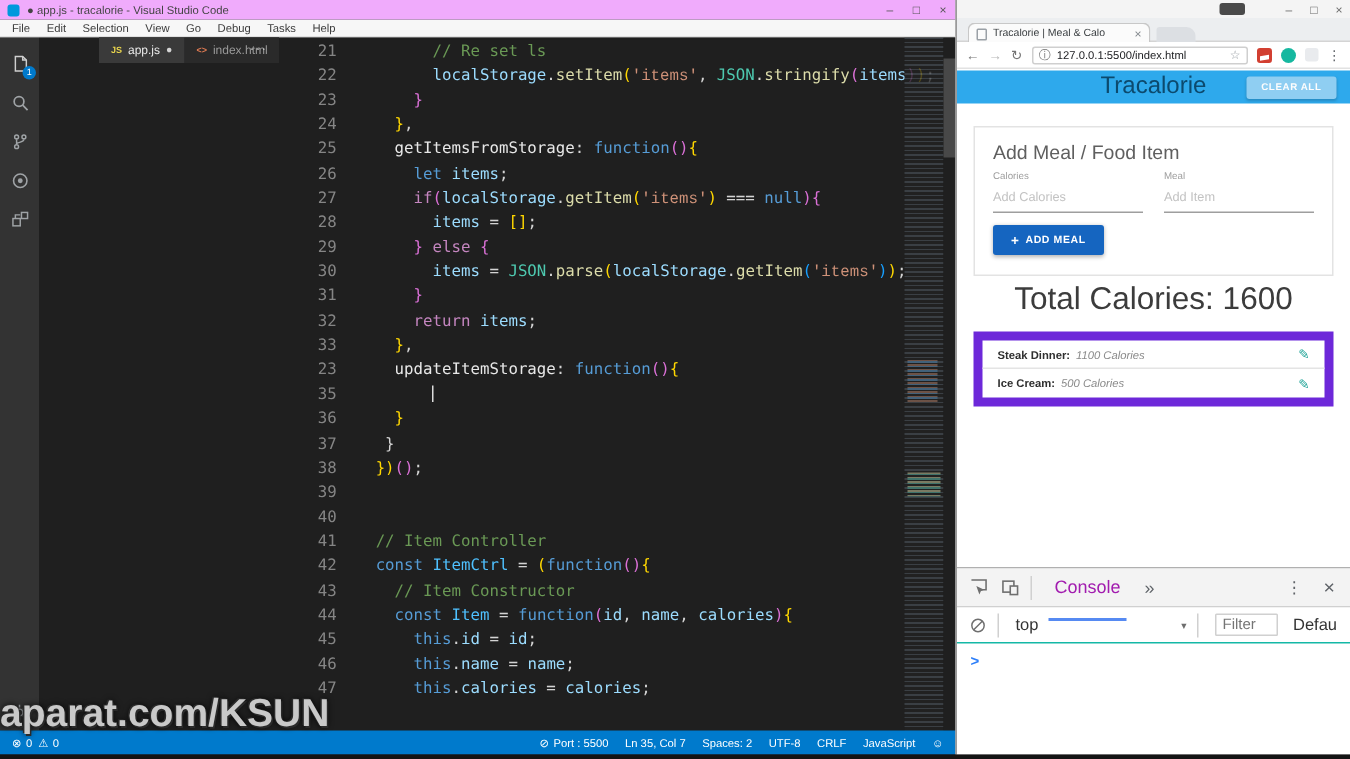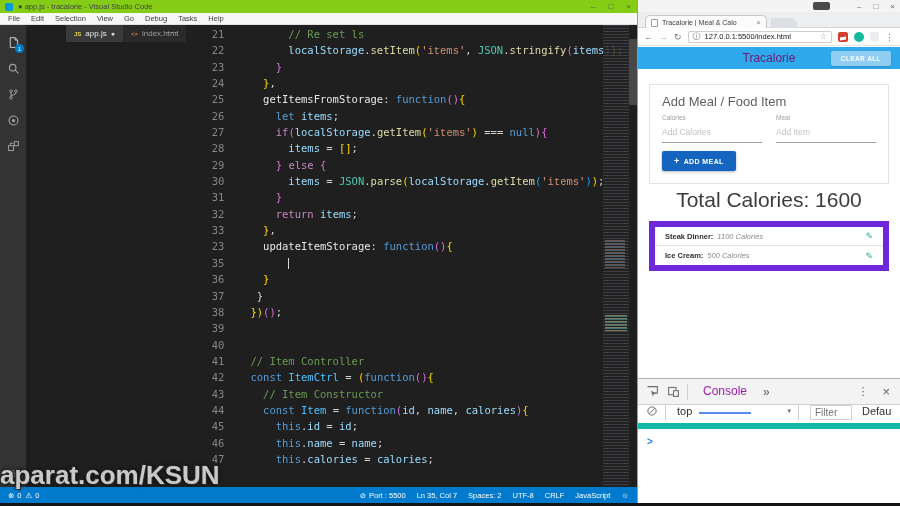--- a/index.html
+++ b/index.html
@@ -2,21 +2,21 @@
 <html style="--vs-status: #007acc; --navbar-blue: #2ea9ec; --clearall-blue: #8fcef2; --addmeal-blue: #1565c0; --teal-edit: #26a69a; --console-accent: #568af2;"><head>
 <meta charset="utf-8">
 <style>
   * { margin:0; padding:0; box-sizing:border-box; }
   html,body { width:900px; height:506px; overflow:hidden; background:#111;
     font-family:"Liberation Sans", sans-serif; }
   .frame { position:relative; width:900px; height:506px; background:#1a1a1a; }
 
   
   .vscode { position:absolute; left:0; top:0; width:637px; height:503px; background:#1f1f1f; }
-  .vs-titlebar { position:relative; height:13px; background:#84cc16; display:flex; align-items:center;
+  .vs-titlebar { position:relative; height:13px; background:#f0abfc; display:flex; align-items:center;
     font-size:7.5px; color:#444; padding-left:5px; }
   .vs-logo { width:8px; height:8px; background:#0098dd; border-radius:2px; margin-right:5px; }
   .vs-title { white-space:nowrap; }
   .win-controls { position:absolute; right:6px; top:0; height:13px; display:flex; align-items:center;
     gap:13px; color:#555; font-size:8px; }
   .win-controls span { cursor:default; }
   .vs-menubar { height:12px; background:#f7f7f7; display:flex; align-items:center; gap:11px;
     font-size:7.5px; color:#3c3c3c; padding-left:8px; border-bottom:1px solid #e0e0e0; }
   .vs-main { position:absolute; top:25px; bottom:16px; left:0; right:0; display:flex; }
   .activitybar { width:26px; background:#333333; display:flex; flex-direction:column; align-items:center;
@@ -88,21 +88,21 @@
   .url-text { font-size:7.5px; color:#202124; flex:1; white-space:nowrap; overflow:hidden; }
   .url-star { font-size:8px; color:#9aa0a6; }
   .ext-red { width:10px; height:10px; background:#d23f31; border-radius:2px; position:relative; }
   .ext-red:after { content:""; position:absolute; left:2px; bottom:2px; width:6px; height:3px; background:#fff; transform:skewY(-10deg); }
   .ext-teal { width:10px; height:10px; background:#16b8a0; border-radius:50%; }
   .ext-pale { width:9px; height:9px; background:#e9ebee; border-radius:2px; }
   .kebab { font-size:9px; color:#5f6368; }
 
   .ch-navbar { position:absolute; left:0; top:47px; width:100%; height:22px; background:var(--navbar-blue,#2ea9ec);
     display:flex; align-items:center; justify-content:center; }
-  .ch-navbar .brand { color:#701a75; font-size:12px; }
+  .ch-navbar .brand { color:#0c4a6e; font-size:16px; }
   .clear-btn { position:absolute; right:9px; top:3.5px; height:15px; background:var(--clearall-blue,#8fcef2);
     color:#fdfdfd; font-size:6.5px; font-weight:bold; letter-spacing:.4px; border:none; border-radius:2px;
     padding:0 10px; box-shadow:0 1px 2px rgba(0,0,0,.18); }
 
   .meal-card { position:absolute; left:11px; right:11px; top:84px; height:100px; background:#fff;
     border:1px solid #e3e3e3; }
   .card-heading { margin:9px 0 0 12px; font-size:13px; color:#5f5f5f; }
   .form-cols { display:flex; margin:5px 12px 0 12px; gap:14px; }
   .form-col { flex:1; }
   .fld-label { font-size:6.5px; color:#9e9e9e; }
@@ -126,21 +126,21 @@
   .devtools { position:absolute; left:0; right:0; top:378px; height:125px; background:#fff;
     border-top:1px solid #b0b0b0; }
   .dt-row1 { height:26px; background:#f3f3f3; border-bottom:1px solid #d0d0d0; display:flex; align-items:center;
     padding:0 8px; }
   .dt-sep { width:1px; height:16px; background:#d0d0d0; margin:0 7px; }
   .dt-tab { height:44px; display:flex; align-items:center; padding:0 4px; font-size:12px; color:#a21caf;
     border-bottom:2px solid var(--console-accent,#568af2); margin-left:4px; }
   .dt-more { font-size:12px; color:#5f6368; margin-left:12px; }
   .dt-kebab { margin-left:auto; font-size:11px; color:#5f6368; }
   .dt-close { font-size:13px; color:#5f6368; margin-left:14px; margin-right:2px; }
-  .dt-row2 { height:24px; background:#fff; border-bottom:6px solid #14b8a6; display:flex; align-items:flex-start;
+  .dt-row2 { height:24px; background:#fff; border-bottom:1px solid #14b8a6; display:flex; align-items:center;
     padding:0 8px; }
   .dt-context { display:flex; align-items:center; width:118px; }
   .dt-context .ctx-label { font-size:11px; color:#333; margin-left:4px; }
   .dt-context .ctx-arrow { margin-left:auto; font-size:7px; color:#6e6e6e; }
   .dt-filter { width:42px; height:15px; border:1px solid #d0d0d0; border-radius:1px; font-size:10px;
     color:#757575; display:flex; align-items:center; padding:0 4px; margin-left:4px; }
   .dt-levels { font-size:11px; color:#333; margin-left:10px; white-space:nowrap; overflow:hidden; flex:1; }
   .dt-prompt { padding:7px 0 0 9px; font-size:10px; font-weight:bold; color:#2d7ff9; }
 
   .bottom-strip { position:absolute; left:0; bottom:0; width:900px; height:3px; background:#141414; }

